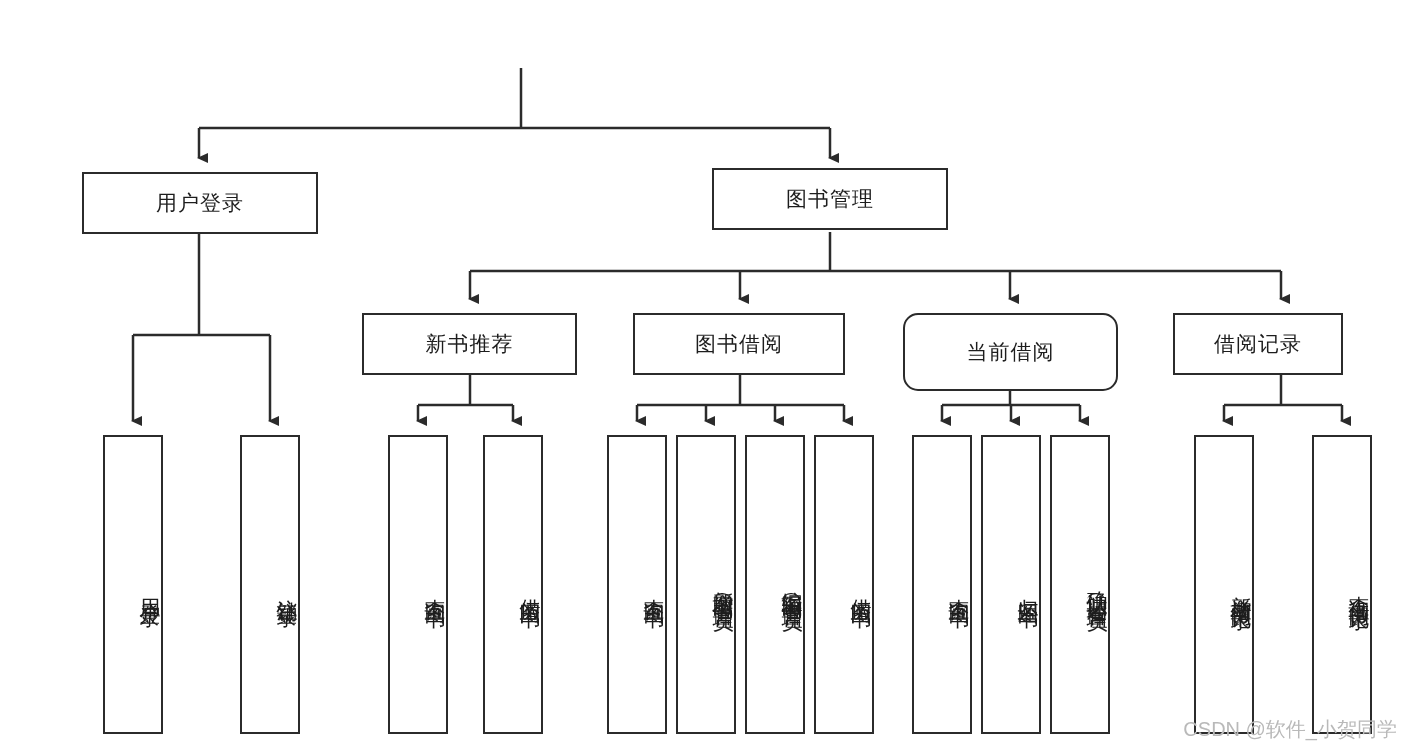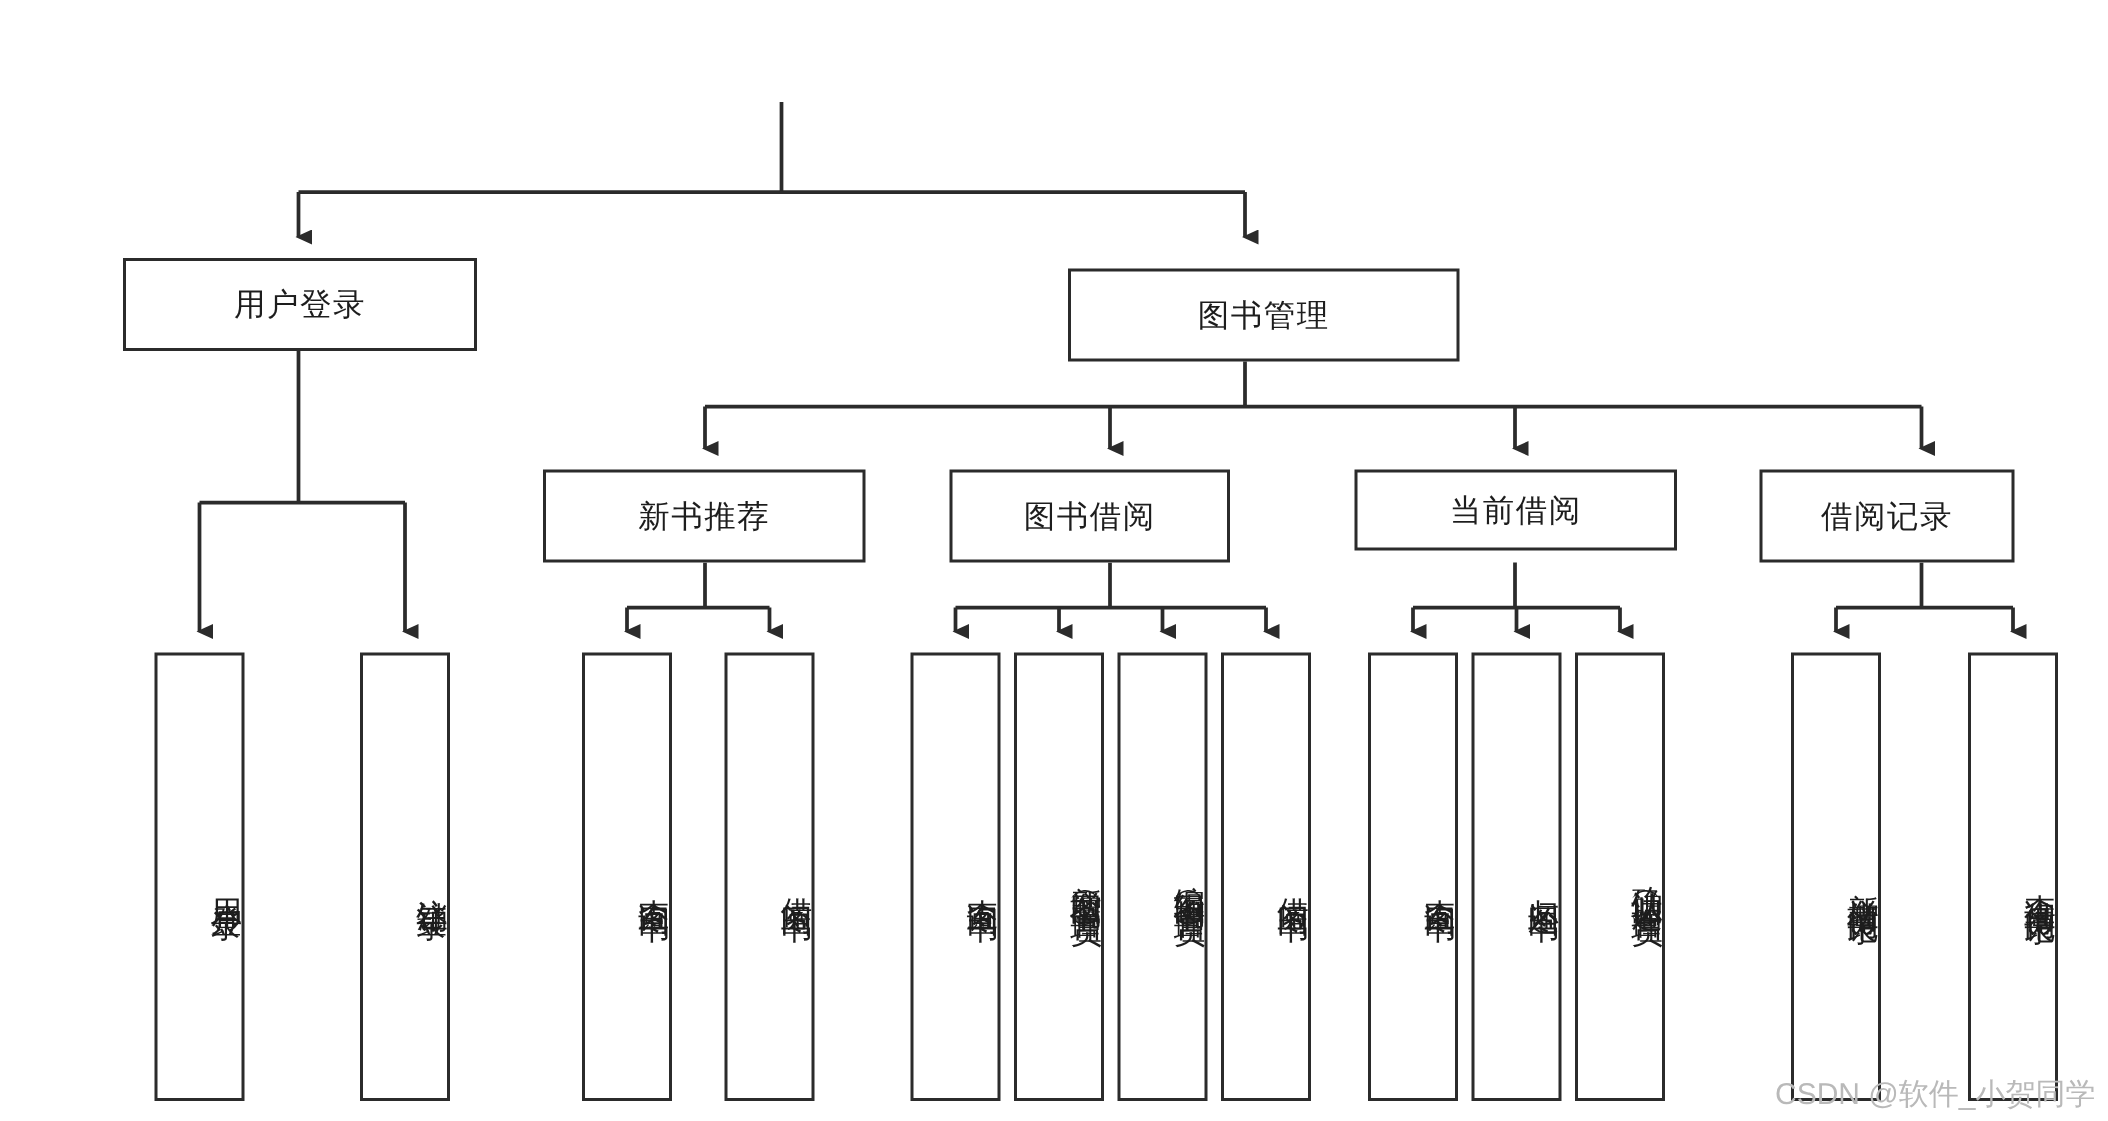--- a/index.html
+++ b/index.html
@@ -96,31 +96,31 @@
       <path d="M1224,405 L1342,405"></path>
       <path d="M1224,405 L1224,421" marker-end="url(#arr)"></path>
       <path d="M1342,405 L1342,421" marker-end="url(#arr)"></path>
     </g>
   </svg>
 
 
   <div class="node h" style="left:82px;top:172px;width:236px;height:62px;">
     <span>用户登录</span>
   </div>
-  <div class="node h" style="left:712px;top:179px;width:261px;height:62px;">
+  <div class="node h" style="left:712px;top:168px;width:236px;height:62px;">
     <span>图书管理</span>
   </div>
 
   <div class="node h" style="left:362px;top:313px;width:215px;height:62px;">
     <span>新书推荐</span>
   </div>
-  <div class="node h" style="left:633px;top:313px;width:187px;height:62px;">
+  <div class="node h" style="left:633px;top:313px;width:212px;height:62px;">
     <span>图书借阅</span>
   </div>
-  <div class="node h" style="left:903px;top:313px;width:215px;height:54px;">
+  <div class="node h" style="left:903px;top:313px;width:215px;height:78px;border-radius:15px;">
     <span>当前借阅</span>
   </div>
   <div class="node h" style="left:1173px;top:313px;width:170px;height:62px;">
     <span>借阅记录</span>
   </div>
 
   <div class="node v" style="left:103px;top:435px;width:60px;height:299px;">
     <span class="vtext">用户登录</span>
   </div>
   <div class="node v" style="left:240px;top:435px;width:60px;height:299px;">

